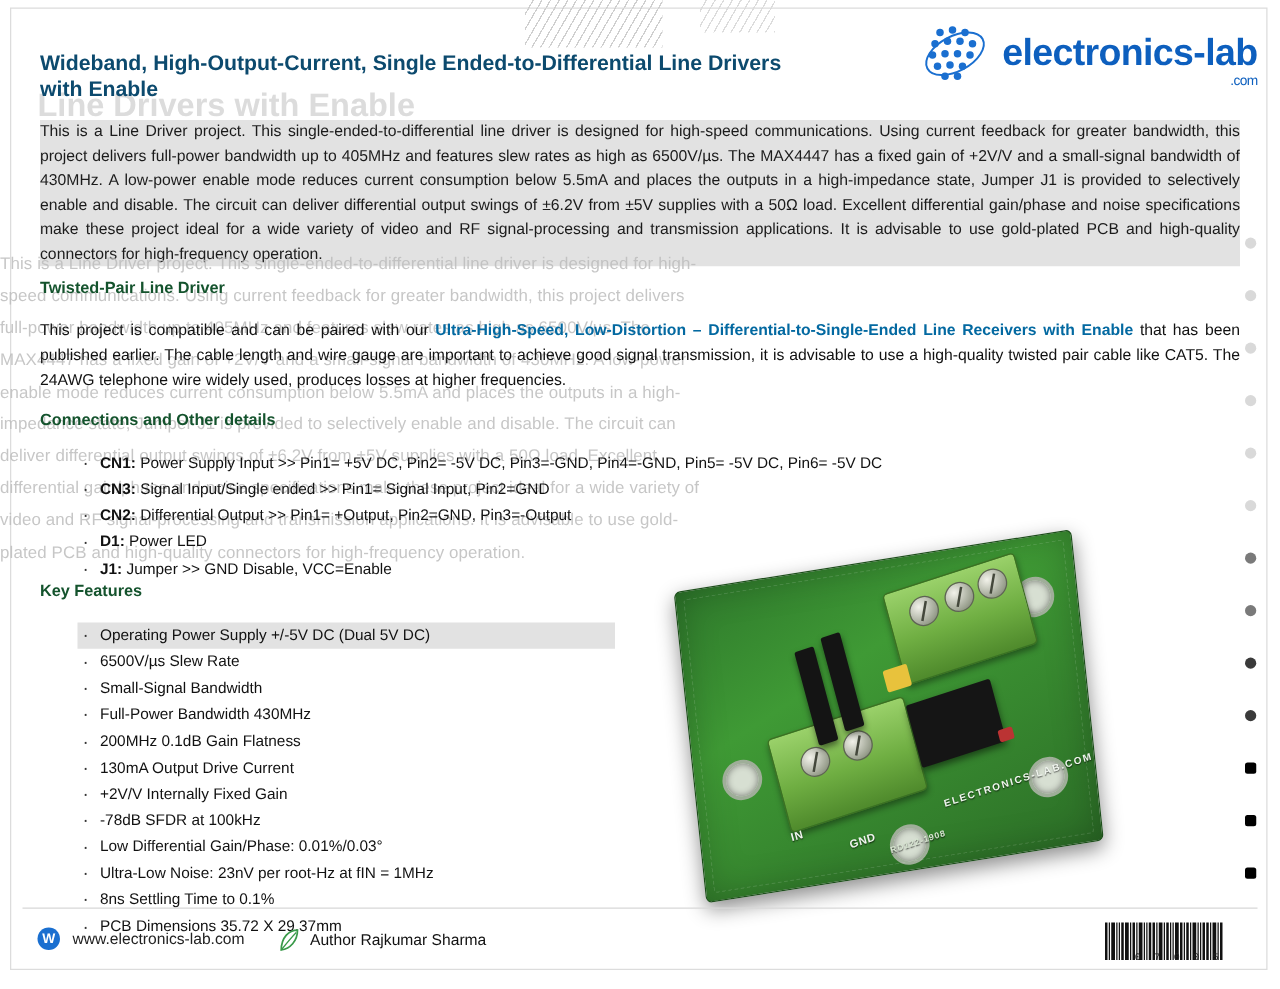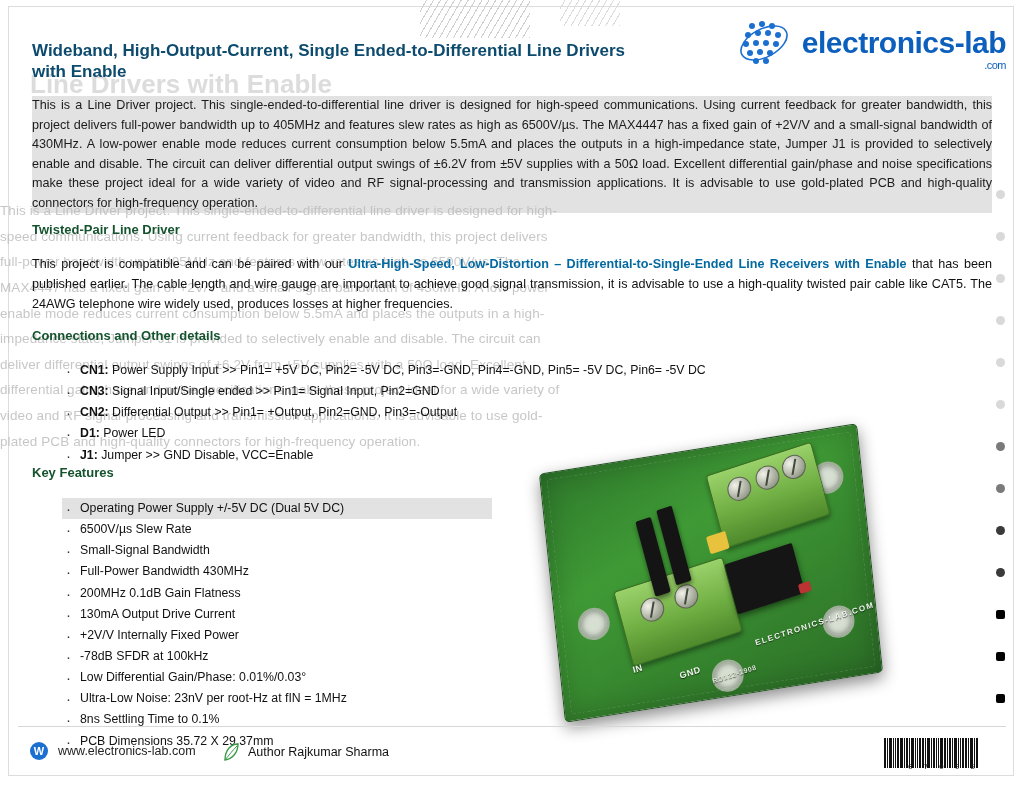--- a/index.html
+++ b/index.html
@@ -466,21 +466,21 @@
   </ul>
 
   <div class="subhead key-head">Key Features</div>
   <ul class="bullets feat-list">
     <li class="hl">Operating Power Supply +/-5V DC (Dual 5V DC)</li>
     <li>6500V/µs Slew Rate</li>
     <li>Small-Signal Bandwidth</li>
     <li>Full-Power Bandwidth 430MHz</li>
     <li>200MHz 0.1dB Gain Flatness</li>
     <li>130mA Output Drive Current</li>
-    <li>+2V/V Internally Fixed Power</li>
+    <li>+2V/V Internally Fixed Gain</li>
     <li>-78dB SFDR at 100kHz</li>
     <li>Low Differential Gain/Phase: 0.01%/0.03°</li>
     <li>Ultra-Low Noise: 23nV per root-Hz at fIN = 1MHz</li>
     <li>8ns Settling Time to 0.1%</li>
     <li>PCB Dimensions 35.72 X 29.37mm</li>
   </ul>
 
   <div class="photo">
     <div class="pcb">
       <div class="pad-hole h1"></div>

